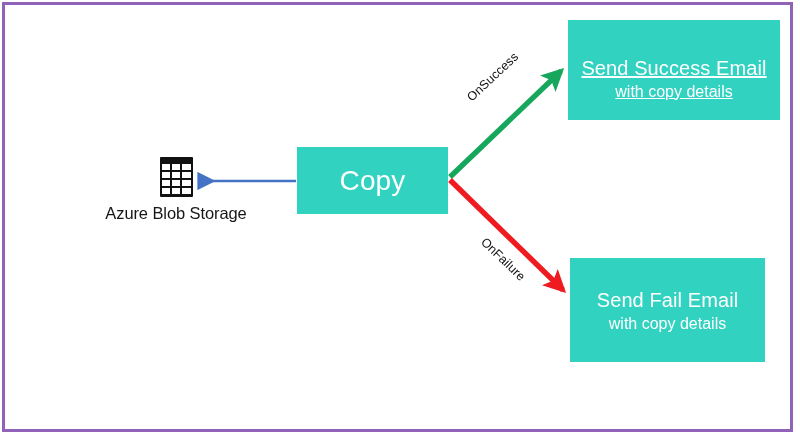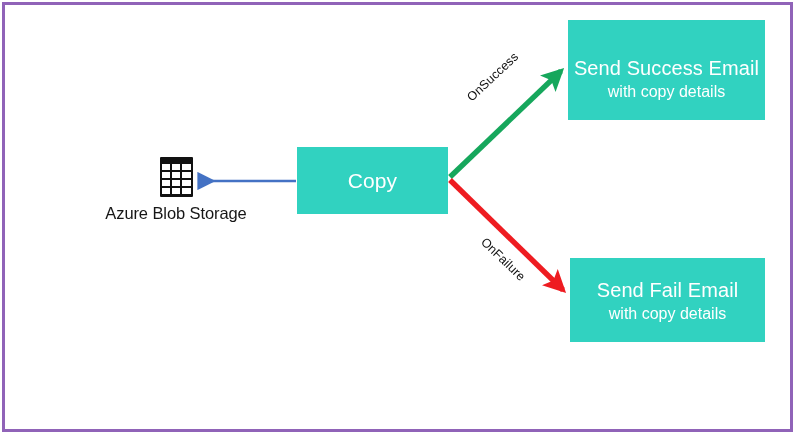--- a/index.html
+++ b/index.html
@@ -48,36 +48,37 @@
     text-align: center;
     box-sizing: border-box;
   }
   #copy-box {
     left: 297px;
     top: 147px;
     width: 151px;
     height: 67px;
   }
   #copy-box .node-title {
-    font-size: 21px;
+    font-size: 28px;
     line-height: 28px;
     font-weight: 400;
   }
   #success-box {
     left: 568px;
     top: 20px;
-    width: 197px;
+    width: 212px;
     height: 100px;
     padding-top: 16px;
+    text-decoration: underline;
   }
   #fail-box {
     left: 570px;
     top: 258px;
     width: 195px;
-    height: 84px;
+    height: 104px;
   }
   .node-title {
     font-size: 20px;
     line-height: 25px;
     font-weight: 400;
     letter-spacing: 0.1px;
   }
   .node-sub {
     font-size: 16px;
     line-height: 19px;

